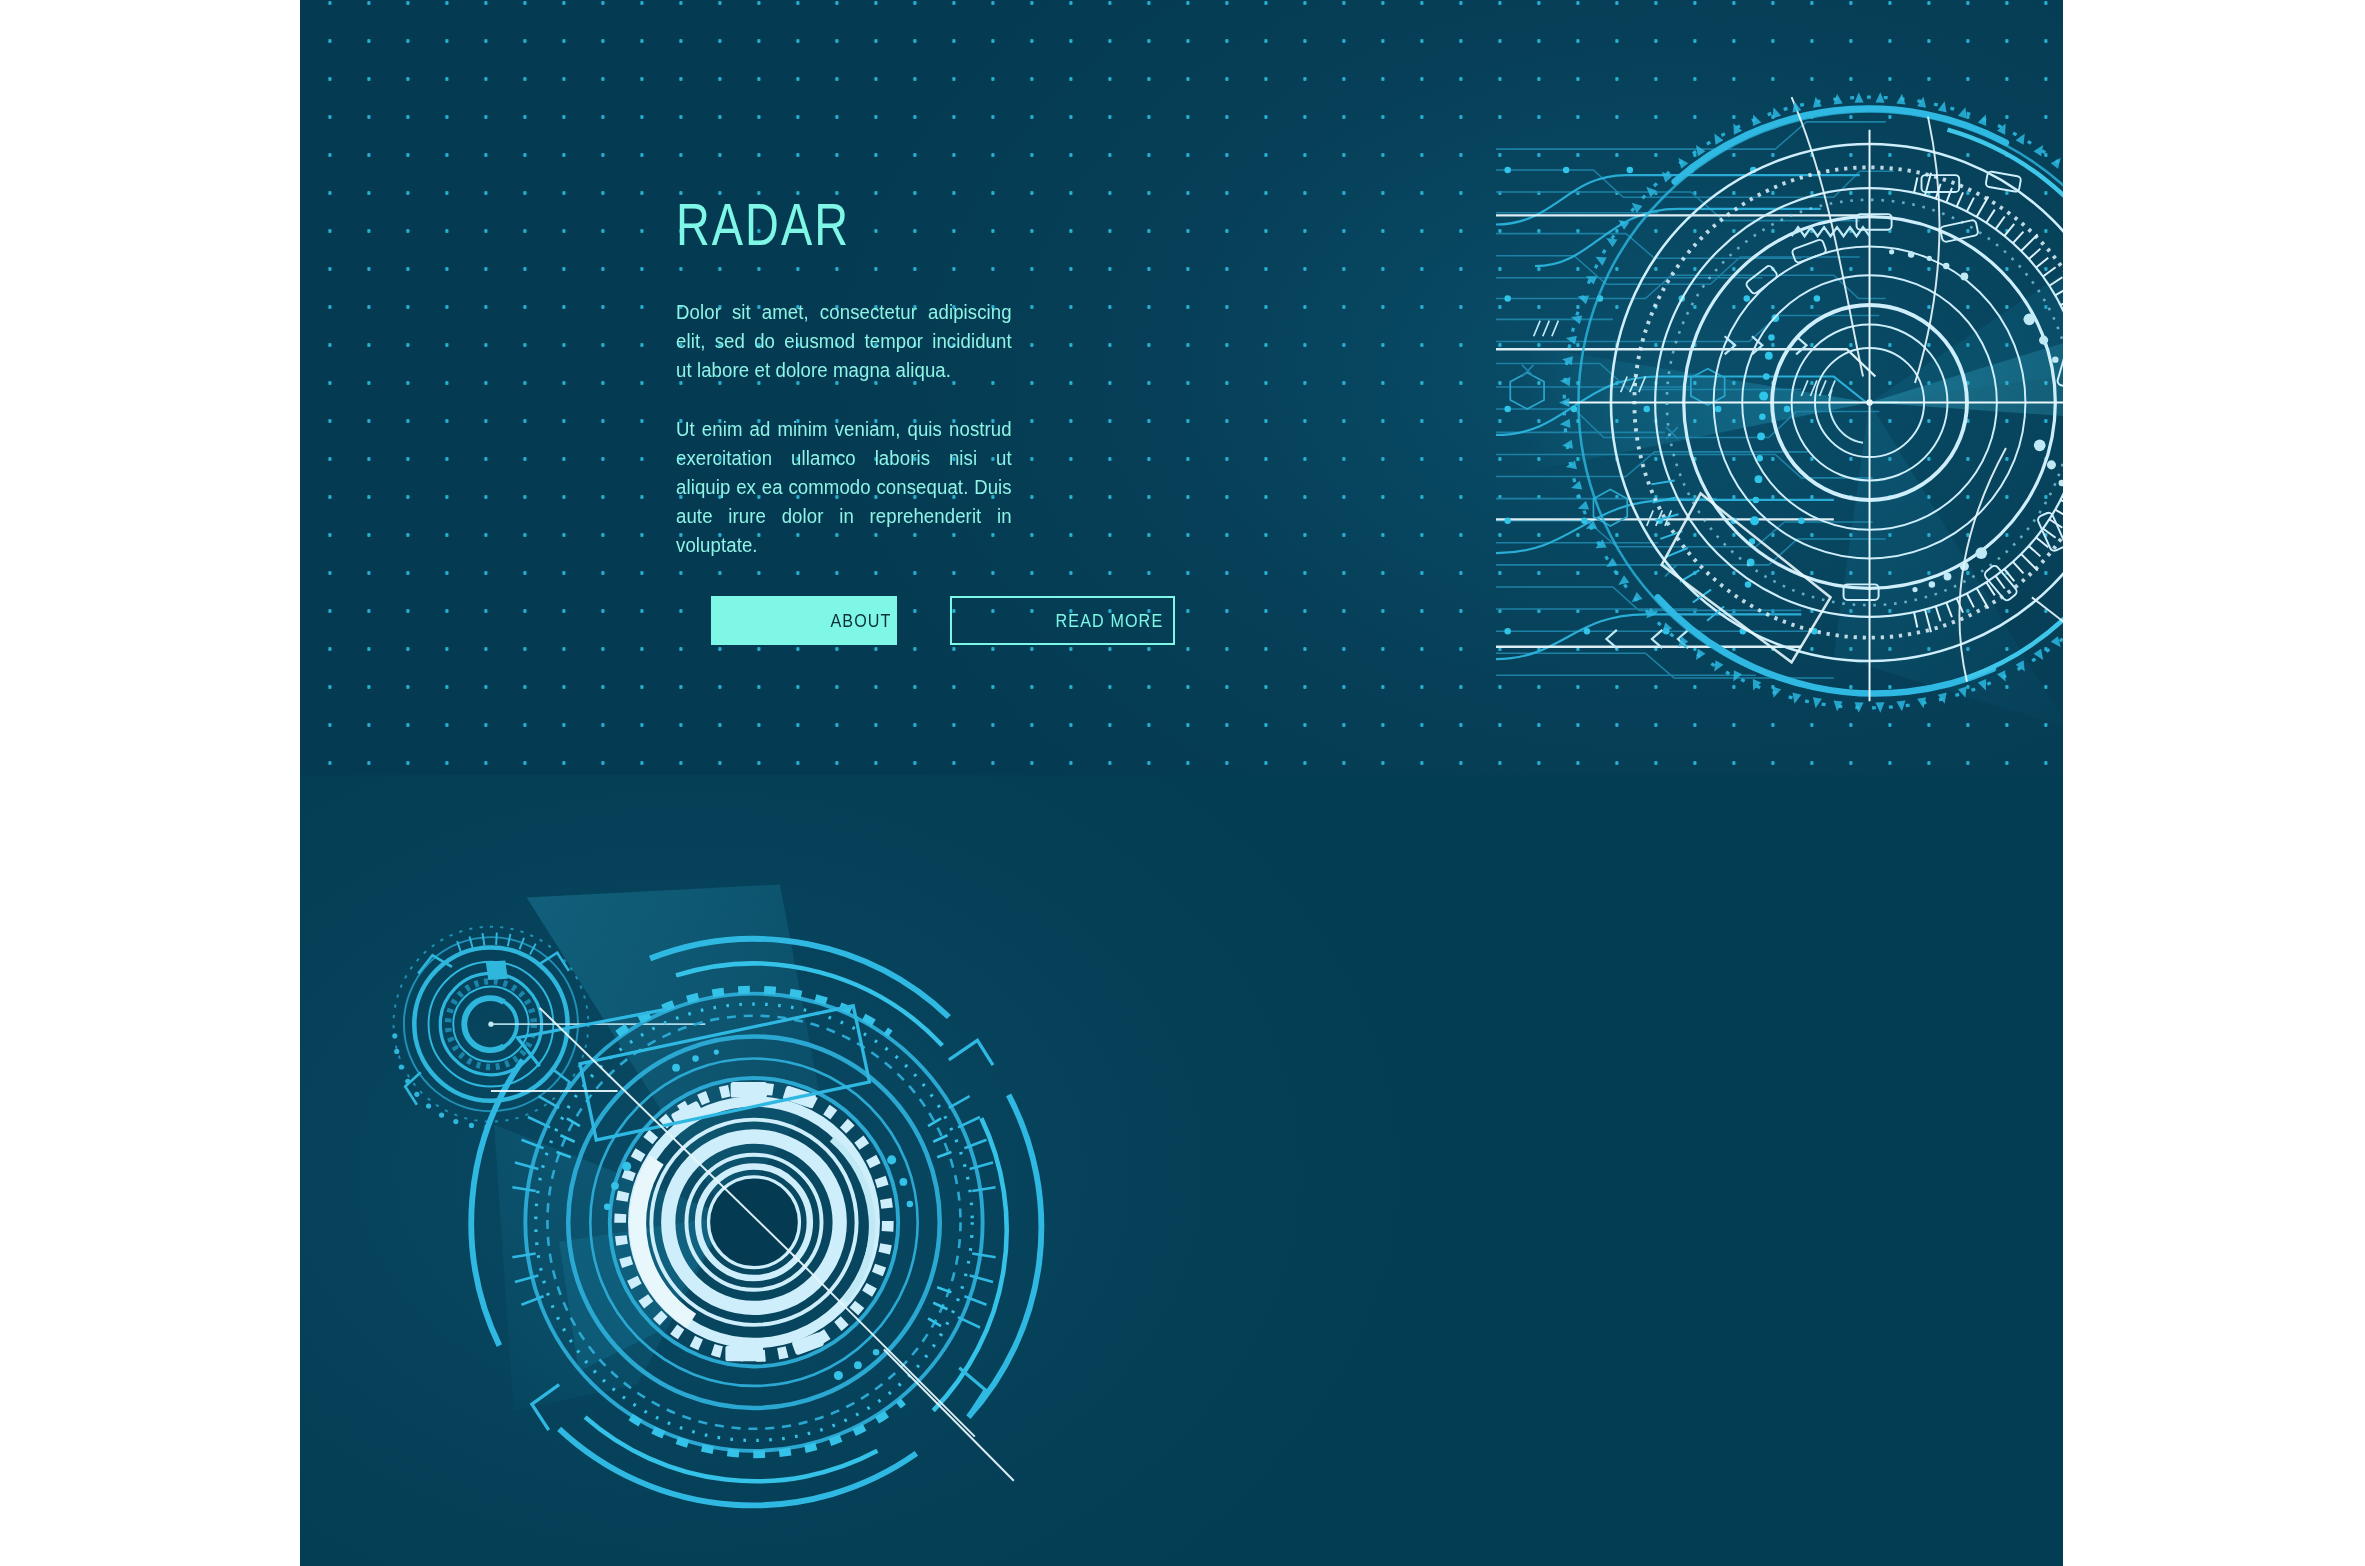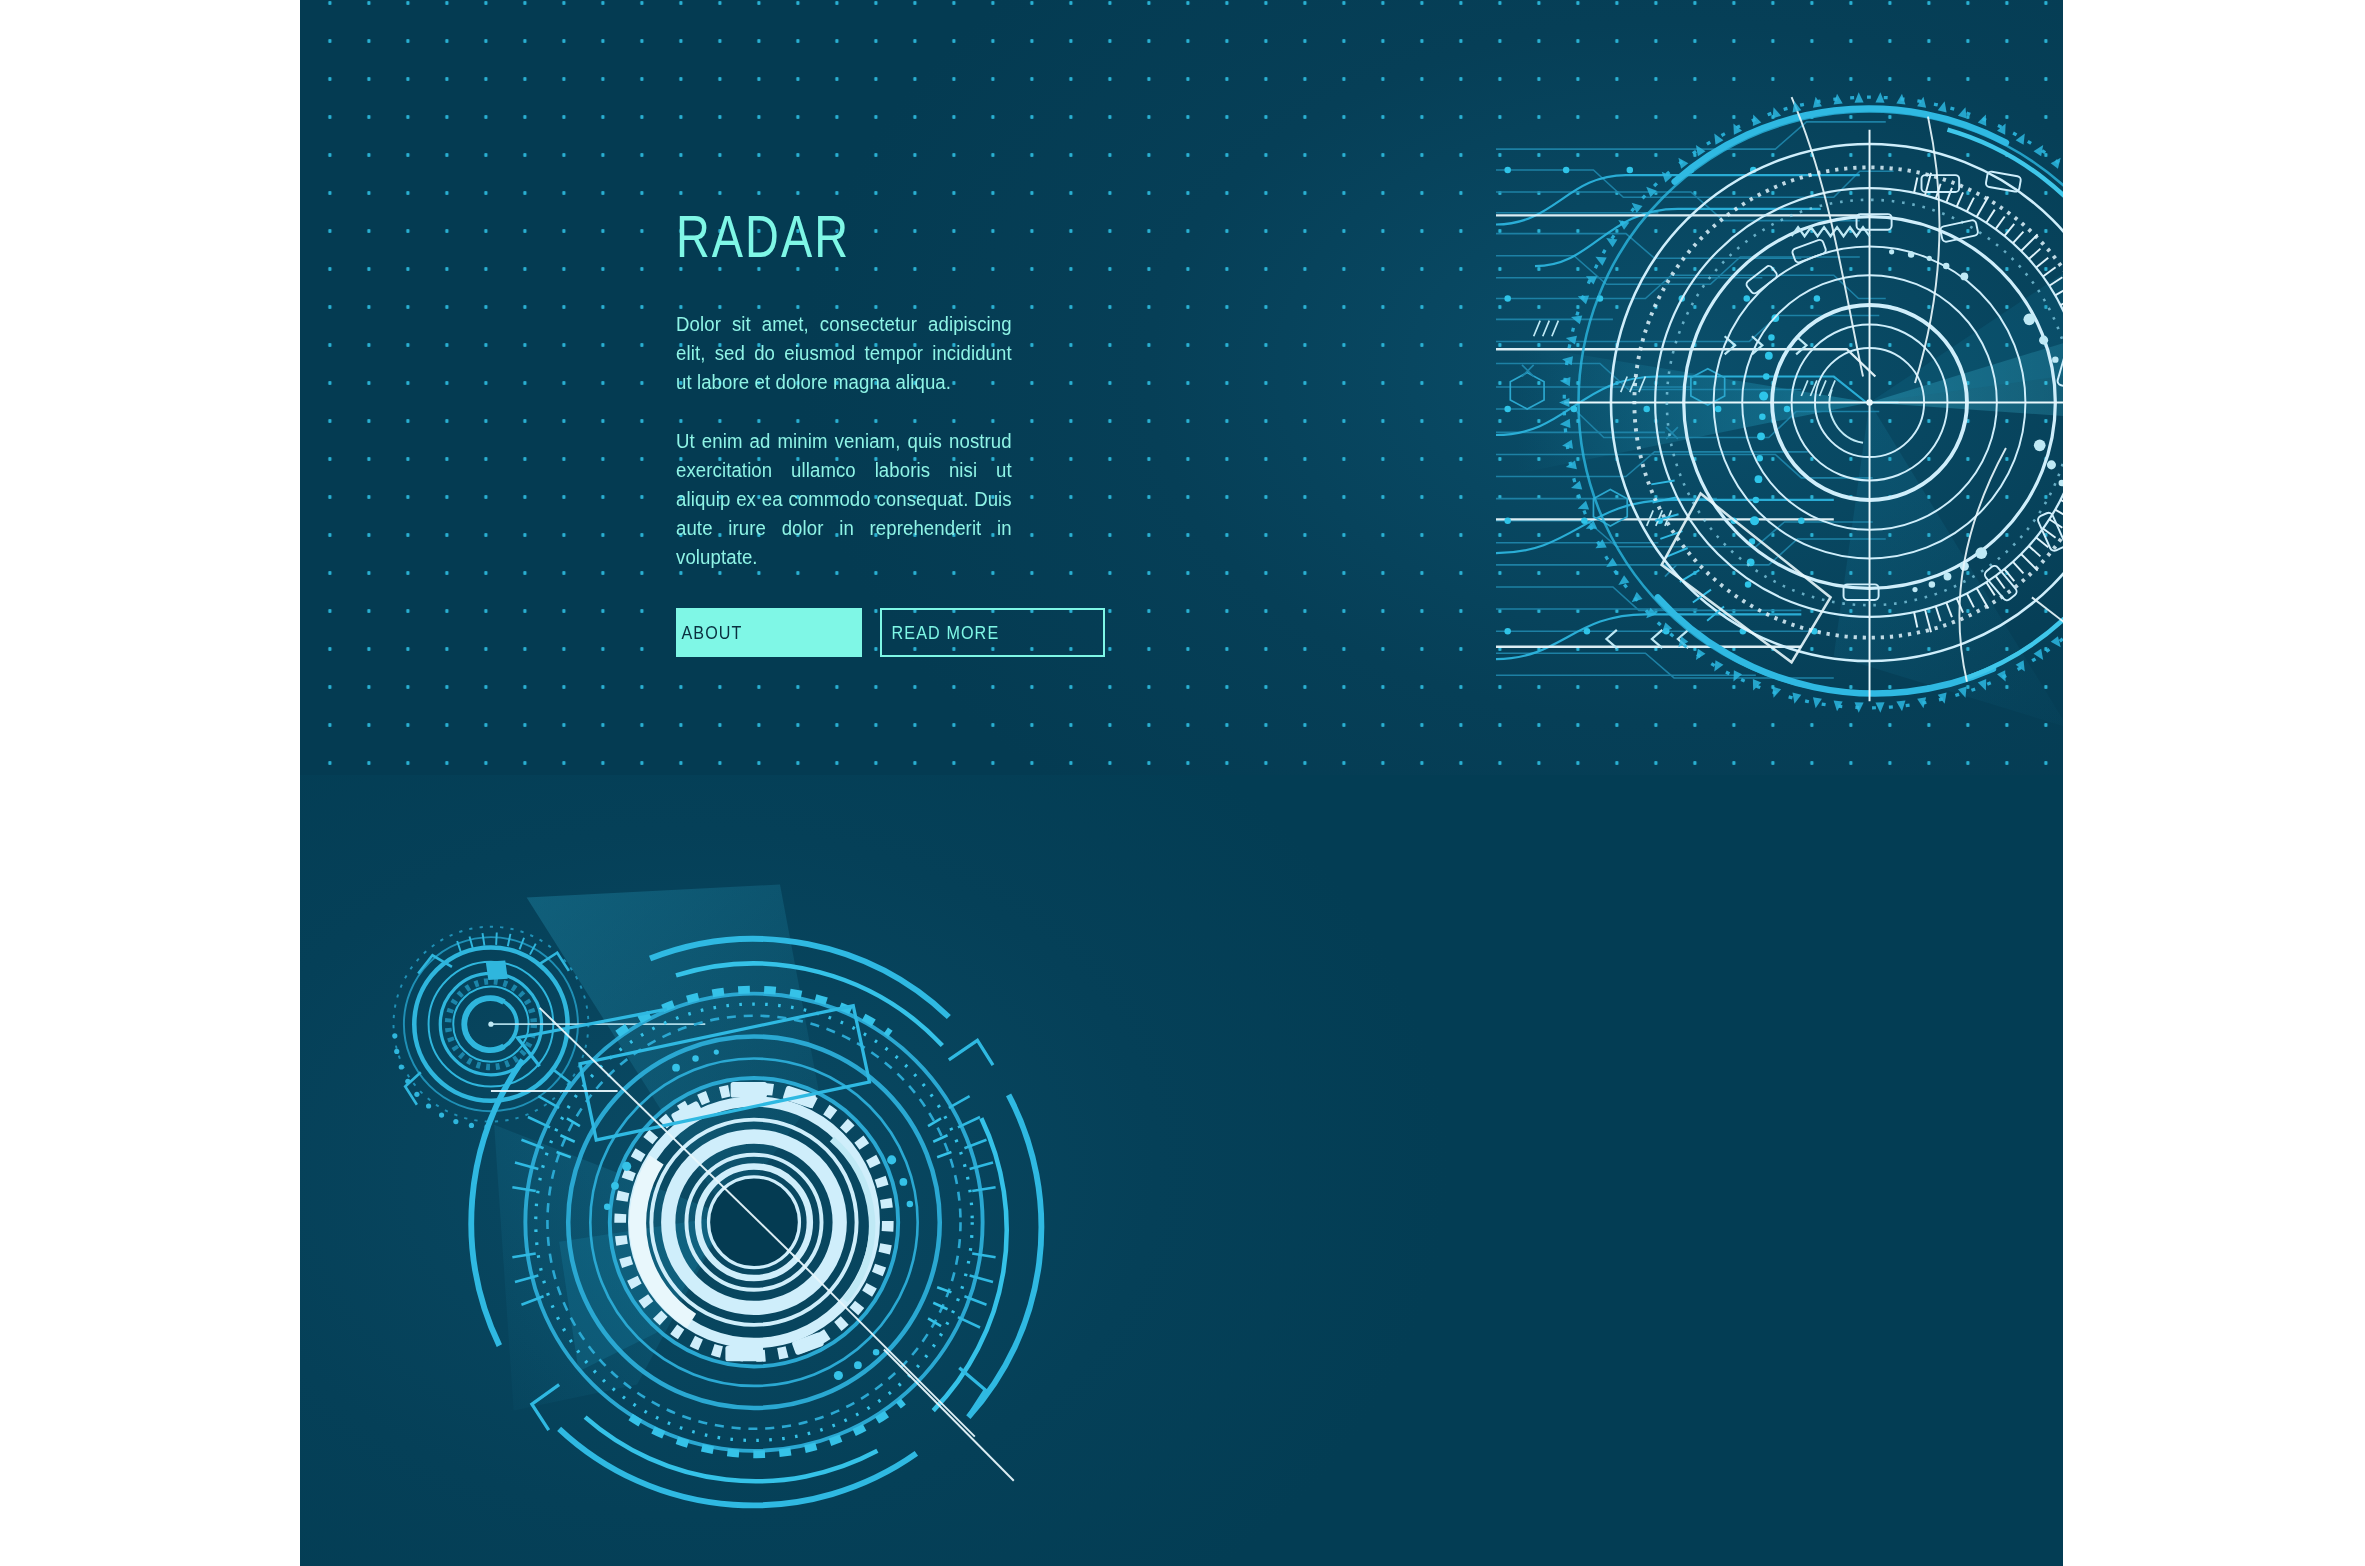--- a/index.html
+++ b/index.html
@@ -34,21 +34,21 @@
     pointer-events:none;
   }
   #panel-bottom{
     left:300px; top:775px; width:1763px; height:792px;
     background:
       radial-gradient(ellipse 975px 715px at 22% 50%, #0a4a64 0%, #054058 48%, #033d54 78%);
   }
 
   
   .content{position:absolute;}
-  #content-top{ left:376px; top:207px; width:780px; }
+  #content-top{ left:376px; top:195px; width:780px; }
 
   .radar-title{
     margin:0;
     font-family:"Liberation Sans Narrow","Liberation Sans", sans-serif;
     font-size:60px;
     font-weight:400;
     letter-spacing:2.6px;
     color:#7ff7e6;
     line-height:1;
     transform:scaleX(.78);
@@ -67,27 +67,28 @@
     transform-origin:left top;
     letter-spacing:0.1px;
   }
   #p1-top{ margin-top:43px; width:361px; }
   #p2-top{ margin-top:30px; width:361px; }
 
   .btn-row{display:flex;align-items:center;gap:18px;margin-top:36px;}
 
   .btn{
     box-sizing:border-box;
-    display:flex;align-items:center;justify-content:flex-start;
+    display:flex;align-items:center;justify-content:flex-end;
     height:49px;
     font-family:"Liberation Sans Narrow","Liberation Sans", sans-serif;
     font-size:19px;
     letter-spacing:1.3px;
     cursor:pointer;
     user-select:none;
+    margin-left:35px;
   }
   .btn-solid{
     width:186px;
     background:#7ff7e6;
     color:#0a3040;
     border:none;
   }
   .btn-outline{
     width:225px;
     background:transparent;

